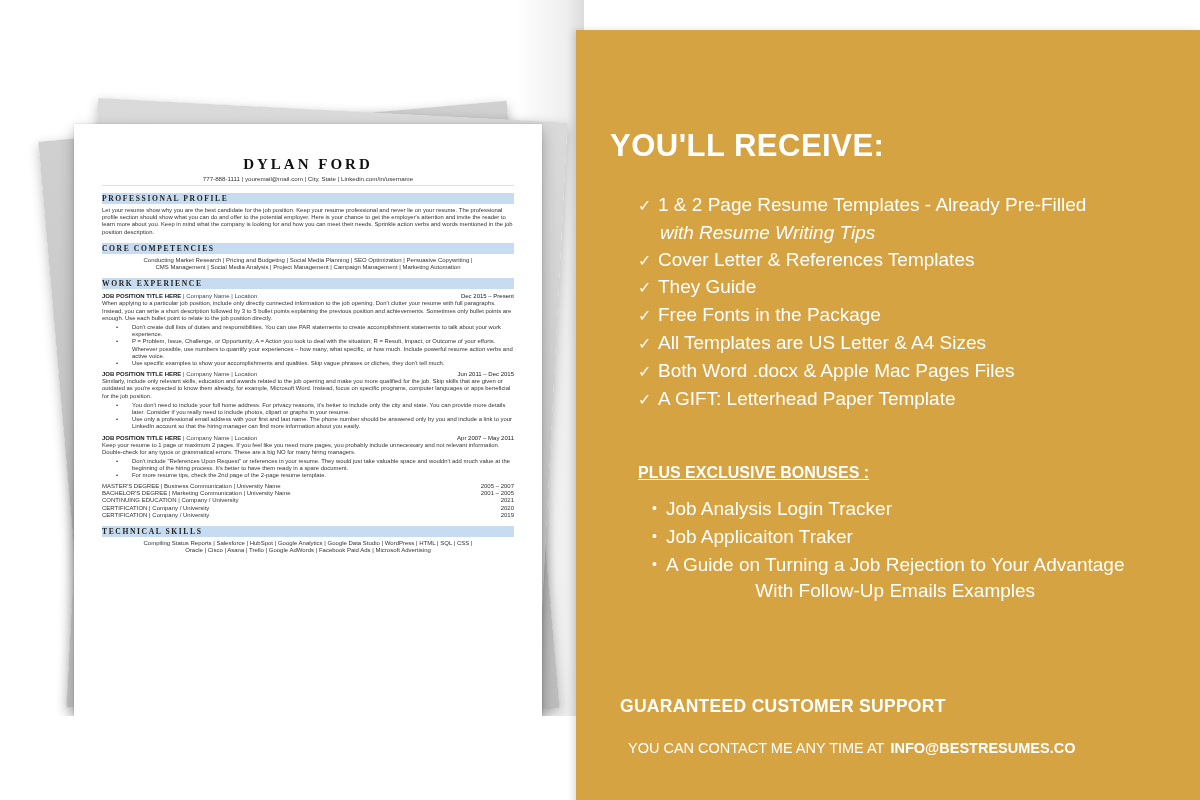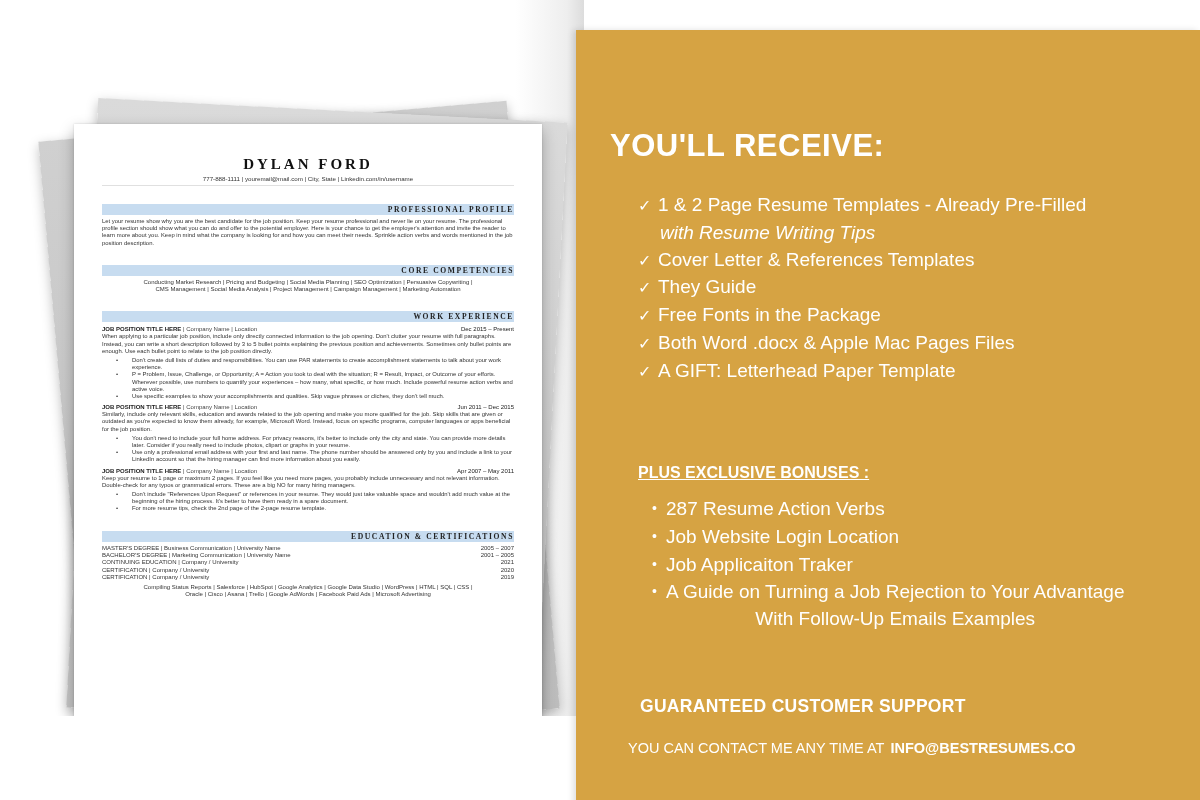--- a/index.html
+++ b/index.html
@@ -15,22 +15,22 @@
     .sheet-back.b2 { left: 70px; top: 110px; width: 470px; height: 610px; transform: rotate(3deg);
       background: linear-gradient(180deg,#dadada,#c4c4c4); }
 
     .resume { position: absolute; left: 62px; top: 124px; width: 468px; height: 596px; background: #ffffff;
       box-shadow: 0 6px 14px rgba(0,0,0,0.28), 0 0 2px rgba(0,0,0,0.15); padding: 30px 28px 0 28px; color: #222;
       font-family: "Liberation Sans", sans-serif; }
     .r-name { text-align: center; font-family: "Liberation Serif", serif; font-size: 15px; letter-spacing: 3px;
       font-weight: bold; color: #111; margin-top: 2px; }
     .r-contact { text-align: center; font-size: 6.2px; color: #333; margin-top: 2px; padding-bottom: 3px;
       border-bottom: 1px solid #e0e0e0; }
-    .r-head { background: #c7dcf0; text-align: right; font-family: "Liberation Serif", serif; font-weight: bold;
-      font-size: 7.6px; letter-spacing: 1.6px; color: #222; height: 11px; line-height: 11px; margin-top: 18px; }
+    .r-head { background: #c7dcf0; text-align: left; font-family: "Liberation Serif", serif; font-weight: bold;
+      font-size: 7.6px; letter-spacing: 1.6px; color: #222; height: 11px; line-height: 11px; margin-top: 7px; }
     .r-para { font-size: 5.9px; line-height: 7.2px; color: #333; margin-top: 3px; }
     .r-center { text-align: center; font-size: 6px; line-height: 7.3px; color: #333; margin-top: 3px; }
     .r-job { display: flex; justify-content: space-between; font-size: 6px; margin-top: 4px; color: #222; }
     .r-job .title { font-weight: bold; }
     .r-job .rest { color: #444; }
     .r-bullets { list-style: none; margin-top: 2px; }
     .r-bullets li { position: relative; padding-left: 30px; font-size: 5.9px; line-height: 7.2px; color: #333; }
     .r-bullets li::before { content: "\2022"; position: absolute; left: 14px; top: 0; font-size: 6px; }
     .r-edu { display: flex; justify-content: space-between; font-size: 6px; line-height: 7.3px; color: #333; }
     .r-edu:first-of-type { margin-top: 3px; }
@@ -44,21 +44,21 @@
     .r-title { position: absolute; left: 34px; top: 98px; font-size: 31px; font-weight: bold; letter-spacing: 0.5px; }
     .receive-list { position: absolute; left: 62px; top: 162px; list-style: none; }
     .receive-list li { font-size: 19px; line-height: 26.8px; }
     .receive-list li .chk { display: inline-block; width: 20px; font-size: 16px; }
     .receive-list li .cont { display: block; padding-left: 22px; font-style: italic; }
     .bonus-title { position: absolute; left: 62px; top: 434px; font-size: 16px; font-weight: bold; text-decoration: underline; text-align: right; }
     .bonus-list { position: absolute; left: 76px; top: 465px; list-style: none; }
     .bonus-list li { font-size: 19px; line-height: 26.8px; }
     .bonus-list li .dot { display: inline-block; width: 14px; font-size: 14px; vertical-align: 2px; }
     .bonus-list li .cont { display: block; padding-left: 14px; text-align: center; }
-    .support-title { position: absolute; left: 64px; top: 666px; font-size: 17.5px; font-weight: bold; letter-spacing: 0.3px; }
+    .support-title { position: absolute; left: 44px; top: 666px; font-size: 17.5px; font-weight: bold; letter-spacing: 0.3px; }
     .contact-line { position: absolute; left: 52px; top: 710px; font-size: 14.5px; }
     .contact-line .email { font-weight: bold; margin-left: 6px; text-align: right; }
   </style>
 </head>
 <body>
 
 <div class="left">
   <div class="sheet-back b1"></div>
   <div class="sheet-back b2"></div>
 
@@ -101,21 +101,20 @@
     <div class="r-job">
       <span><span class="title">JOB POSITION TITLE HERE</span><span class="rest"> | Company Name | Location</span></span>
       <span>Apr 2007 – May 2011</span>
     </div>
     <div class="r-para" style="margin-top:1px">Keep your resume to 1 page or maximum 2 pages. If you feel like you need more pages, you probably include unnecessary and not relevant information. Double-check for any typos or grammatical errors. These are a big NO for many hiring managers.</div>
     <ul class="r-bullets">
       <li>Don't include "References Upon Request" or references in your resume. They would just take valuable space and wouldn't add much value at the beginning of the hiring process. It's better to have them ready in a spare document.</li>
       <li>For more resume tips, check the 2nd page of the 2-page resume template.</li>
     </ul>
 
-    <div class="r-head">EDUCATION &amp; CERTIFICATIONS</div>
     <div style="margin-top:3px">
       <div class="r-edu">
           <span>MASTER'S DEGREE | Business Communication | University Name</span>
           <span>2005 – 2007</span>
         </div>
       <div class="r-edu">
           <span>BACHELOR'S DEGREE | Marketing Communication | University Name</span>
           <span>2001 – 2005</span>
         </div>
       <div class="r-edu">
@@ -125,20 +124,21 @@
       <div class="r-edu">
           <span>CERTIFICATION | Company / University</span>
           <span>2020</span>
         </div>
       <div class="r-edu">
           <span>CERTIFICATION | Company / University</span>
           <span>2019</span>
         </div>
     </div>
 
+    <div class="r-head">TECHNICAL SKILLS</div>
     <div class="r-center">
       <div>Compiling Status Reports | Salesforce | HubSpot | Google Analytics | Google Data Studio | WordPress | HTML | SQL | CSS |</div>
       <div>Oracle | Cisco | Asana | Trello | Google AdWords | Facebook Paid Ads | Microsoft Advertising</div>
     </div>
   </div>
 
   <div class="file-icons">
     <svg class="file-icon" viewBox="0 0 34 24">
       <path d="M2 22 V4 H22 L30 12 V22" fill="none" stroke="#222" stroke-width="2.2"></path>
       <path d="M22 4 V12 H30" fill="none" stroke="#222" stroke-width="2"></path>
@@ -152,29 +152,29 @@
 </div>
 
 <div class="right">
   <div class="r-title">YOU'LL RECEIVE:</div>
 
   <ul class="receive-list">
     <li><span class="chk">✓</span><span>1 &amp; 2 Page Resume Templates - Already Pre-Filled</span><span class="cont">with Resume Writing Tips</span></li>
     <li><span class="chk">✓</span><span>Cover Letter &amp; References Templates</span></li>
     <li><span class="chk">✓</span><span>They Guide</span></li>
     <li><span class="chk">✓</span><span>Free Fonts in the Package</span></li>
+    <li><span class="chk">✓</span><span>All Templates are US Letter &amp; A4 Sizes</span></li>
     <li><span class="chk">✓</span><span>Both Word .docx &amp; Apple Mac Pages Files</span></li>
     <li><span class="chk">✓</span><span>A GIFT: Letterhead Paper Template</span></li>
   </ul>
 
   <div class="bonus-title">PLUS  EXCLUSIVE BONUSES :</div>
 
   <ul class="bonus-list">
-    <li><span class="dot">•</span><span>287 Resume Action Verbs</span></li>
-    <li><span class="dot">•</span><span>Job Website Login Location</span></li>
+    <li><span class="dot">•</span><span>Job Analysis Login Tracker</span></li>
     <li><span class="dot">•</span><span>Job Applicaiton Traker</span></li>
     <li><span class="dot">•</span><span>A Guide on Turning a Job Rejection to Your Advantage</span><span class="cont">With Follow-Up Emails Examples</span></li>
   </ul>
 
   <div class="support-title">GUARANTEED CUSTOMER SUPPORT</div>
   <div class="contact-line">
     <span>YOU CAN CONTACT ME ANY TIME AT</span><span class="email">INFO@BESTRESUMES.CO</span>
   </div>
 </div>
 

